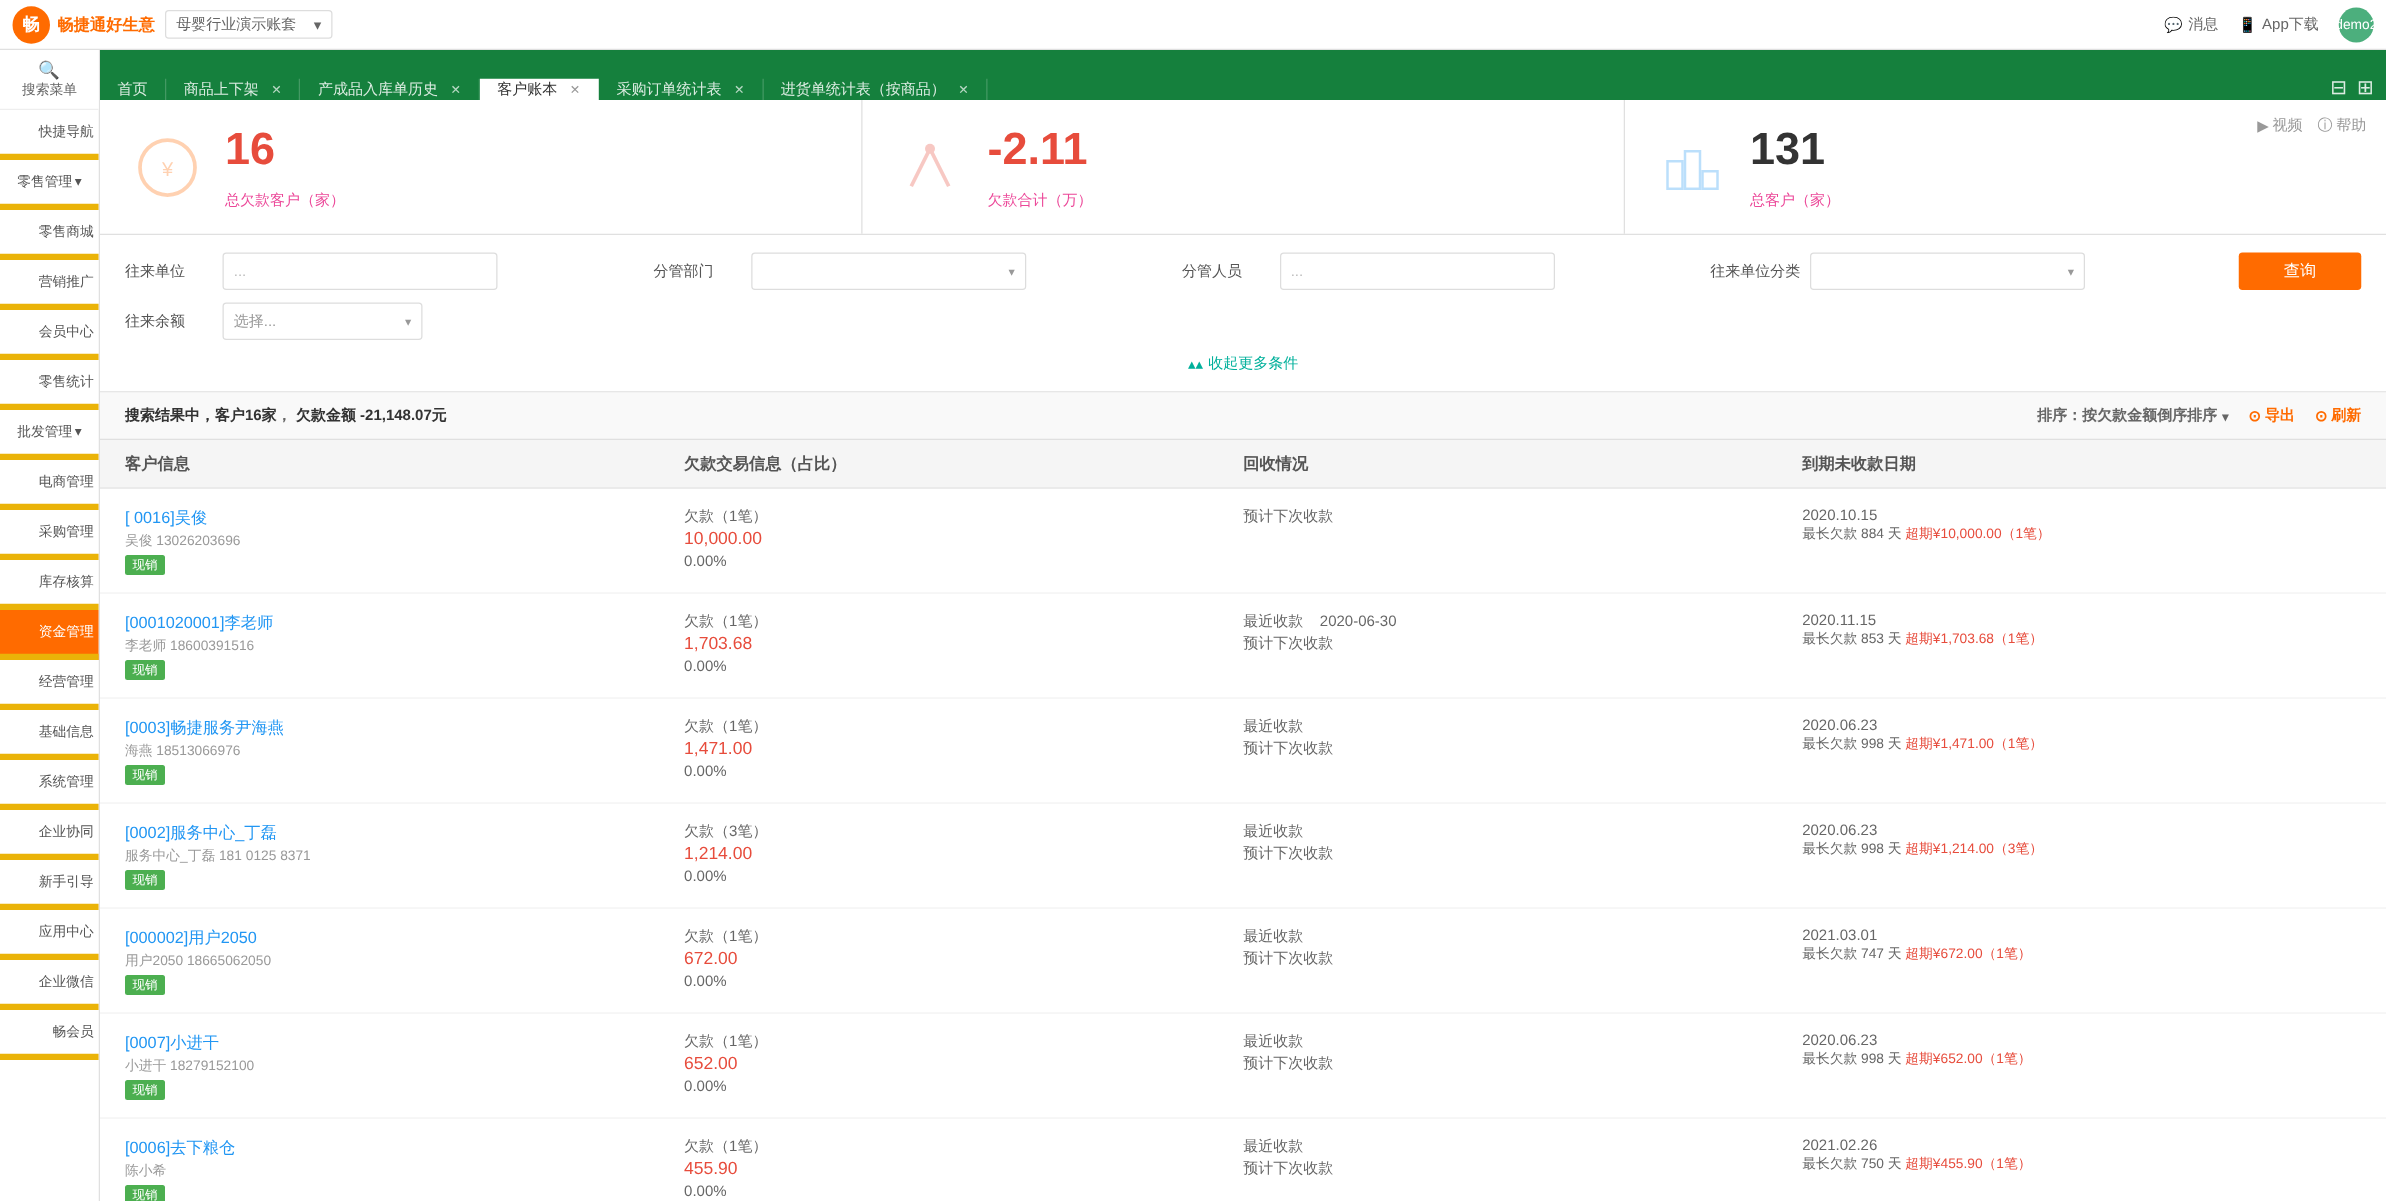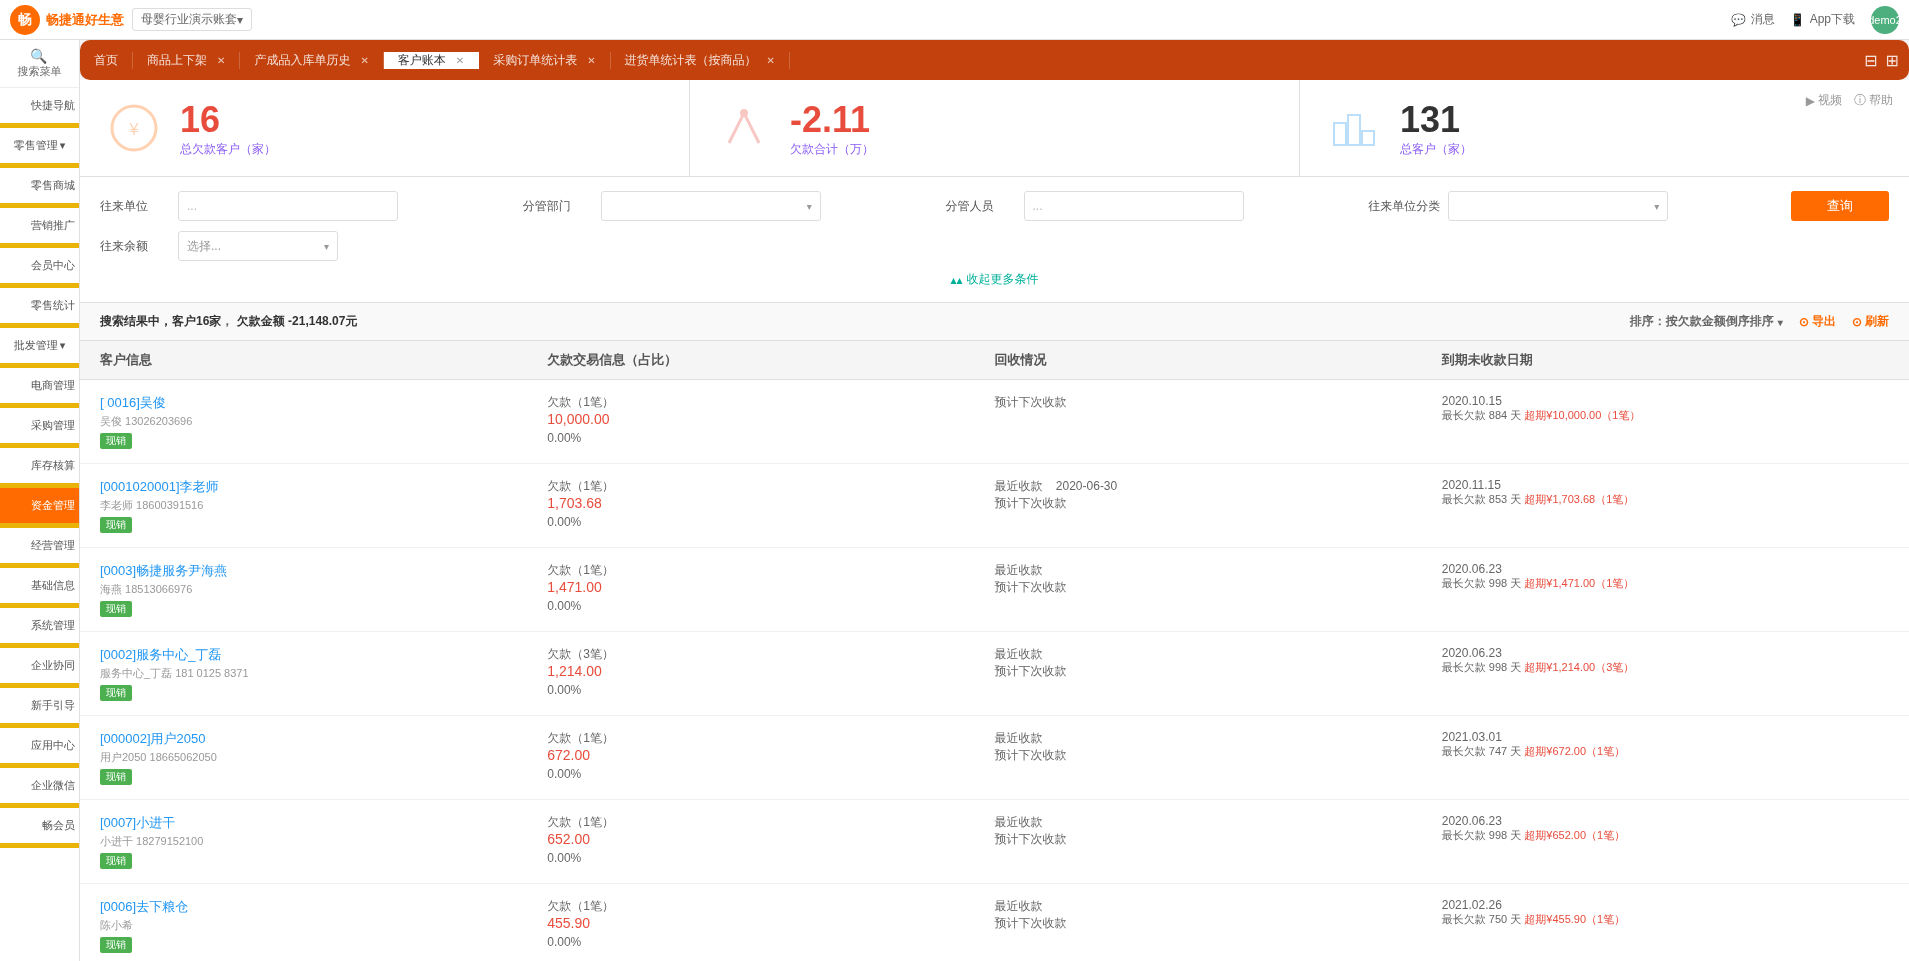--- a/index.html
+++ b/index.html
@@ -4,62 +4,62 @@
   <style>
     * { box-sizing: border-box; margin: 0; padding: 0; }
     body { font-family: 'Microsoft YaHei', Arial, sans-serif; font-size: 12px; background: #f5f5f5; color: #333; display: flex; flex-direction: column; height: 100vh; overflow: hidden; }
 
     
     .top-bar { height: 40px; background: #fff; border-bottom: 1px solid #e0e0e0; display: flex; align-items: center; padding: 0 10px; justify-content: space-between; }
     .top-bar-left { display: flex; align-items: center; gap: 8px; }
     .logo-area { display: flex; align-items: center; gap: 6px; }
     .logo-circle { width: 30px; height: 30px; background: #ff6b00; border-radius: 50%; display: flex; align-items: center; justify-content: center; color: white; font-size: 14px; font-weight: bold; }
     .app-name { color: #ff6b00; font-size: 13px; font-weight: bold; }
-    .store-selector { display: flex; align-items: center; gap: 0; color: #666; font-size: 12px; cursor: pointer; border: 1px solid #ddd; padding: 2px 8px; border-radius: 3px; }
+    .store-selector { display: flex; align-items: center; gap: 14px; color: #666; font-size: 12px; cursor: pointer; border: 1px solid #ddd; padding: 2px 8px; border-radius: 3px; }
     .top-bar-right { display: flex; align-items: center; gap: 16px; }
     .top-bar-btn { display: flex; align-items: center; gap: 4px; color: #666; cursor: pointer; font-size: 12px; }
     .avatar { width: 28px; height: 28px; border-radius: 50%; background: #4caf7d; display: flex; align-items: center; justify-content: center; color: white; font-size: 11px; }
 
     
     .app-layout { display: flex; flex: 1; overflow: hidden; }
 
     
     .sidebar { width: 80px; background: #fff; border-right: 1px solid #e0e0e0; display: flex; flex-direction: column; overflow-y: auto; }
     .sidebar-search { padding: 8px 6px; background: #fff; border-bottom: 1px solid #eee; text-align: center; font-size: 11px; color: #666; cursor: pointer; }
     .sidebar-nav { display: flex; flex-direction: column; }
     .sidebar-item { padding: 10px 4px; text-align: right; cursor: pointer; font-size: 11px; color: #555; border-bottom: 5px solid #eab308; }
     .sidebar-item.active { background: #ff6b00; color: white; }
     .sidebar-item.has-arrow { display: flex; align-items: center; justify-content: center; gap: 2px; }
 
     
     .content-area { flex: 1; display: flex; flex-direction: column; overflow: hidden; }
 
     
-    .tab-bar { height: 40px; background: #c2410c; display: flex; align-items: center; padding-left: 0; border-radius: 10px; }
+    .tab-bar { height: 40px; background: #15803d; display: flex; align-items: flex-end; padding-left: 0; }
     .tab { display: flex; align-items: center; padding: 0 14px; font-size: 12px; color: rgba(255,255,255,0.85); cursor: pointer; border-right: 1px solid rgba(255,255,255,0.2); white-space: nowrap; gap: 6px; }
     .tab.active { background: #fff; color: #333; border-bottom: none; }
     .tab-close { color: rgba(255,255,255,0.7); font-size: 10px; margin-left: 4px; }
     .tab.active .tab-close { color: #999; }
     .tab-actions { margin-left: auto; display: flex; align-items: center; padding: 0 10px; gap: 8px; }
     .tab-action-btn { color: rgba(255,255,255,0.85); cursor: pointer; font-size: 16px; }
 
     
     .page-content { flex: 1; overflow-y: auto; background: #f5f5f5; }
 
     
     .stats-bar { background: #fff; display: flex; border-bottom: 1px solid #e0e0e0; }
     .stat-item { flex: 1; padding: 18px 24px; display: flex; align-items: center; gap: 16px; border-right: 1px solid #e0e0e0; position: relative; }
     .stat-item:last-child { border-right: none; }
     .stat-icon { width: 60px; height: 60px; opacity: 0.3; display: flex; align-items: center; justify-content: center; }
     .stat-icon svg { width: 50px; height: 50px; }
     .stat-info { display: flex; flex-direction: column; }
     .stat-number { font-size: 36px; font-weight: bold; }
     .stat-number.red { color: #e74c3c; }
     .stat-number.dark { color: #333; }
-    .stat-label { font-size: 12px; color: #8b5cf6; margin-top: 0; }
+    .stat-label { font-size: 12px; color: #ec4899; margin-top: 12px; }
     .stat-top-actions { position: absolute; top: 12px; right: 16px; display: flex; gap: 12px; font-size: 12px; color: #999; }
     .stat-top-actions span { cursor: pointer; display: flex; align-items: center; gap: 3px; }
 
     
     .filter-area { background: #fff; padding: 14px 20px; border-bottom: 1px solid #e0e0e0; }
     .filter-row { display: flex; align-items: center; gap: 16px; margin-bottom: 10px; }
     .filter-row:last-child { margin-bottom: 0; }
     .filter-group { display: flex; align-items: center; gap: 8px; flex: 1; }
     .filter-label { font-size: 12px; color: #555; white-space: nowrap; min-width: 70px; }
     .filter-input { flex: 1; height: 30px; border: 1px solid #ddd; border-radius: 3px; padding: 0 8px; font-size: 12px; display: flex; align-items: center; justify-content: space-between; cursor: pointer; max-width: 220px; }

